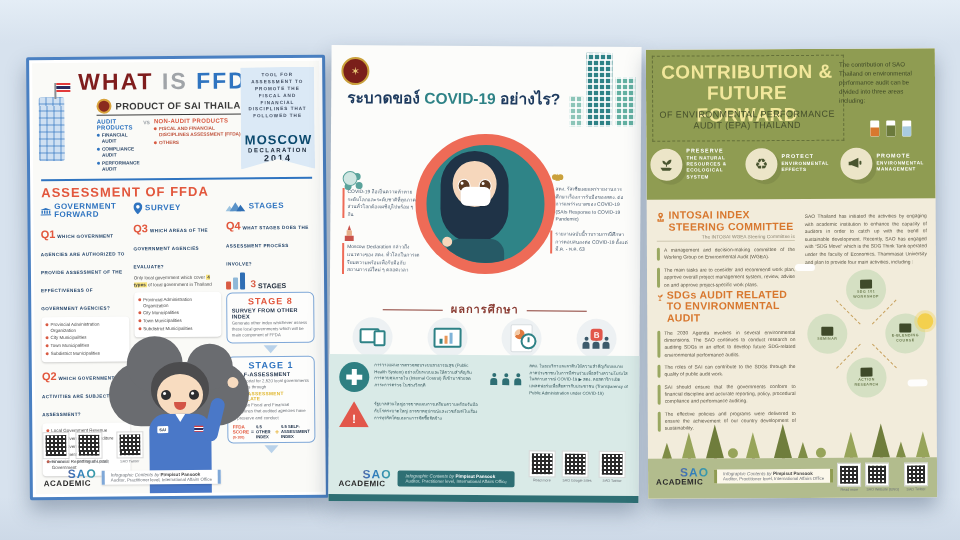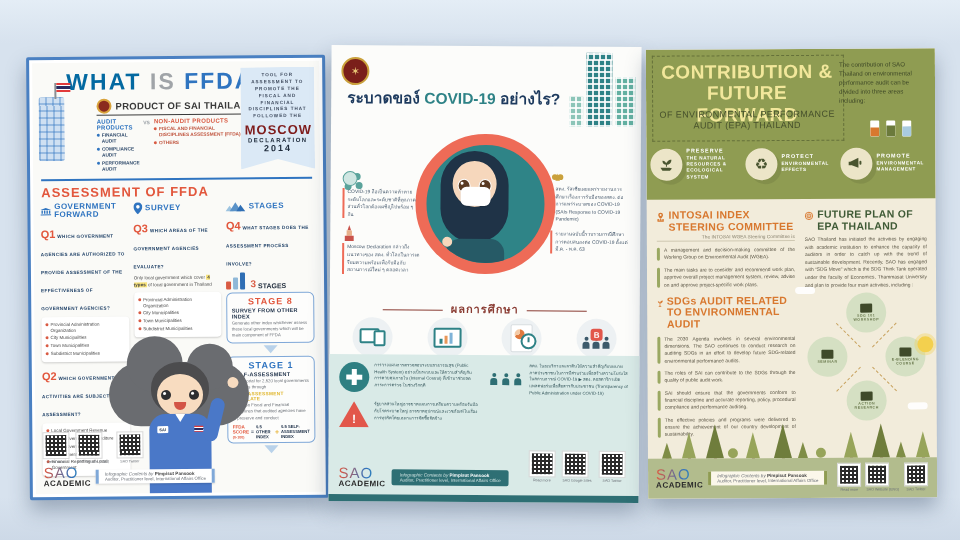--- a/index.html
+++ b/index.html
@@ -10,21 +10,21 @@
   .abs{position:absolute;}
   svg{display:block;}
   ul{margin:0;padding:0;list-style:none;}
   p{margin:0;}
 
   
   .p1{left:28px;top:56px;width:293px;height:437px;background:#fff;
       border:3px solid #4a80c2;border-radius:2px;transform:rotate(-.5deg);}
   .p1-in{position:absolute;inset:3px;background:#fafaf7;overflow:hidden;}
   .p1-title{position:absolute;left:34px;top:6px;font-weight:bold;font-size:23px;letter-spacing:2px;white-space:nowrap;}
-  .tw{color:#0369a1;} .ti{color:#a0a4a8;} .tf{color:#2f74c0;}
+  .tw{color:#7f1d1d;margin-left:12px;} .ti{color:#a0a4a8;} .tf{color:#2f74c0;}
   .p1-bldg{position:absolute;left:6px;top:34px;width:26px;height:64px;background:#cfe0f2;border-radius:3px;
      background-image:repeating-linear-gradient(0deg,rgba(47,116,192,.35) 0 2px,transparent 2px 7px),
                       repeating-linear-gradient(90deg,rgba(47,116,192,.35) 0 2px,transparent 2px 7px);}
   .p1-flag{position:absolute;left:16px;top:-14px;width:2px;height:16px;background:#8a8f94;}
   .p1-flag:before{content:"";position:absolute;left:2px;top:0;width:14px;height:9px;
      background:linear-gradient(180deg,#e23a3a 0 20%,#fff 20% 38%,#2a2a5e 38% 62%,#fff 62% 80%,#e23a3a 80%);}
   .p1-prod{position:absolute;left:64px;top:36px;width:148px;}
   .prod-h{display:flex;align-items:center;gap:4px;border-bottom:1.5px solid #3a3a3a;padding-bottom:1px;}
   .sai-emblem{width:11px;height:11px;border-radius:50%;background:#8a2b1e;border:2px solid #d9a33c;flex:0 0 auto;}
   .prod-h span{font-weight:bold;font-size:9.5px;color:#3a3a3a;letter-spacing:.3px;white-space:nowrap;}
@@ -32,21 +32,21 @@
   .pc-h{font-weight:bold;font-size:6px;letter-spacing:.3px;}
   .pc-h.blue{color:#2f74c0;} .pc-h.red{color:#d95b43;}
   .prod-vs{font-size:5px;color:#9aa0a6;font-weight:bold;margin-top:1px;}
   .prod-col li{display:flex;gap:2px;font-size:4.8px;font-weight:bold;color:#2f4a6b;margin-top:2px;line-height:1.25;}
   .prod-col.nonaud li{color:#c0543e;}
   .rdot{width:3px;height:3px;border-radius:50%;background:#d95b43;flex:0 0 auto;margin-top:1px;}
   .bdot{width:3px;height:3px;border-radius:50%;background:#2f74c0;flex:0 0 auto;margin-top:1px;}
   .p1-moscow{position:absolute;right:5px;top:6px;width:74px;height:102px;background:#dbe9f6;
      clip-path:polygon(0 0,100% 0,100% 100%,50% 90%,0 100%);padding:5px 4px;box-sizing:border-box;text-align:center;}
   .mi{font-size:4.6px;font-weight:bold;color:#3f4b5e;letter-spacing:1px;line-height:1.5;}
-  .mt{font-size:13px;font-weight:bold;color:#7f1d1d;letter-spacing:1px;margin-top:2px;}
+  .mt{font-size:13px;font-weight:bold;color:#0c4a6e;letter-spacing:1px;margin-top:12px;}
   .md{font-size:6px;font-weight:bold;color:#1d2a3a;letter-spacing:1.5px;}
   .my{font-size:9px;font-weight:bold;color:#1d2a3a;letter-spacing:2px;}
   .p1-div{position:absolute;left:8px;right:8px;top:116px;border-top:2px solid #2f74c0;}
   .p1-assess{position:absolute;left:8px;top:122px;font-size:13px;font-weight:bold;color:#e2573d;letter-spacing:1px;}
   .p1-grid{position:absolute;left:7px;right:7px;top:140px;bottom:4px;display:flex;gap:5px;}
   .p1c{flex:1;min-width:0;}
   .colhead{display:flex;align-items:center;gap:3px;color:#2f74c0;font-weight:bold;font-size:8px;letter-spacing:.5px;line-height:1.05;}
   .qrow{margin-top:4px;}
   .qn{color:#e2573d;font-weight:bold;font-size:11px;margin-right:2px;}
   .qt{font-size:4.6px;font-weight:bold;color:#1d3f66;letter-spacing:.4px;line-height:1.5;}
@@ -95,22 +95,22 @@
   .p1 .qrrow{left:8px;top:370px;}
   .qritem{text-align:center;}
   .qr{width:21px;height:21px;background:
       repeating-linear-gradient(0deg,#2b2b2b 0 2px,transparent 2px 4px),
       repeating-linear-gradient(90deg,#2b2b2b 0 2px,#fff 2px 4px);
       border:2px solid #fff;outline:1px solid #d9d9d9;}
   .qrlabel{font-size:3.6px;color:#6a6f76;margin-top:2px;}
   .footer{position:absolute;display:flex;align-items:center;gap:5px;}
   .p1 .footer{left:8px;bottom:6px;}
   .brand{line-height:1;}
-  .brand .bsao{font-weight:normal;font-size:15px;letter-spacing:1px;
-     background:linear-gradient(90deg,#e2573d,#2f74c0 60%,#3aa0a6);-webkit-background-clip:text;background-clip:text;color:transparent;}
+  .brand .bsao{font-weight:bold;font-size:12px;letter-spacing:1px;
+     background:linear-gradient(90deg,#e2573d,#2f74c0 60%,#3aa0a6);-webkit-background-clip:text;background-clip:text;color:transparent;padding-left:24px;}
   .brand .bacad{font-weight:bold;font-size:8px;color:#2b2b2b;letter-spacing:.5px;}
   .credit{background:#fff;border-left:3px solid #7fa8d8;border-right:3px solid #7fa8d8;padding:2px 6px;box-shadow:0 1px 2px rgba(0,0,0,.15);}
   .cr1{font-size:4.6px;color:#6a6f76;font-style:italic;}
   .cr1 b{font-style:normal;color:#4a4a4a;}
   .cr2{font-size:4.4px;color:#6a6f76;}
 
   
   .p2{left:330px;top:46px;width:310px;height:456px;background:#fcfcfa;transform:rotate(.4deg);}
   .p2-emblem{left:10px;top:12px;width:24px;height:24px;border-radius:50%;background:#7a1f1a;border:2px solid #caa13c;
      color:#e8c675;font-size:11px;display:flex;align-items:center;justify-content:center;}
@@ -716,46 +716,38 @@
                 <circle cx="10.5" cy="12" r="1.6"></circle>
                 <rect x="1" y="13" width="11" height="2" rx="1"></rect>
               </g>
             </svg>
           <span>INTOSAI INDEX STEERING COMMITTEE</span>
         </div>
         <div class="p3lead">The INTOSAI WGEA Steering Committee is</div>
         <p class="p3p">A management and decision-making committee of the Working Group on Environmental Audit (WGEA).</p>
         <p class="p3p">The main tasks are to consider and recommend work plan, approve overall project management system, review, advise on and approve project-specific work plans.</p>
 
-        <div class="p3h orange" style="margin-top:7px;">
+        <div class="p3h orange" style="margin-top:1px;">
           <svg width="12" height="15" viewBox="0 0 12 15">
               <g fill="#d8782f">
                 <path d="M6 8c0-3.5 2.3-6 6-6 0 3.5-2.3 6-6 6z"></path>
                 <path d="M6 8c0-2.5-1.8-4.5-4.5-4.5C1.5 6 3.3 8 6 8z"></path>
                 <rect x="5.4" y="7" width="1.2" height="6"></rect>
                 <rect x="3" y="13" width="6" height="2" rx="1"></rect>
               </g>
             </svg>
           <span>SDGs AUDIT RELATED TO ENVIRONMENTAL AUDIT</span>
         </div>
         <p class="p3p">The 2030 Agenda involves in several environmental dimensions. The SAO continues to conduct research on auditing SDGs in an effort to develop future SDG-related environmental performance audits.</p>
         <p class="p3p">The roles of SAI can contribute to the SDGs through the quality of public audit work.</p>
         <p class="p3p">SAI should ensure that the governments conform to financial discipline and accurate reporting, policy, procedural compliance and performance auditing.</p>
         <p class="p3p">The effective policies and programs were delivered to ensure the achievement of our country development of sustainability.</p>
       </div>
 
       <div class="p3-colR">
-        <div class="p3h green">
-          <svg width="14" height="14" viewBox="0 0 14 14">
-              <circle cx="7" cy="7" r="6" fill="none" stroke="#d8782f" stroke-width="1.6"></circle>
-              <circle cx="7" cy="7" r="3.2" fill="none" stroke="#d8782f" stroke-width="1.6"></circle>
-              <circle cx="7" cy="7" r="1.2" fill="#d8782f"></circle>
-            </svg>
-          <span>FUTURE PLAN OF EPA THAILAND</span>
-        </div>
         <p class="p3pr"><span>SAO Thailand has initiated the activities by engaging with academic institution to enhance the capacity of auditors in order to catch up with the trend of sustainable development. Recently, SAO has engaged with "SDG Move" which is the SDG Think Tank operated under the faculty of Economics, Thammasat University and plan to provide four main activities, including :</span></p>
         <div class="nodes">
           <i class="nline nl1"></i>
           <i class="nline nl2"></i>
           <i class="nline nl3"></i>
           <i class="nline nl4"></i>
           <div class="node n1">
               <i class="nico"></i>
               <span class="nlbl">SDG 101 WORKSHOP</span>
             </div>

